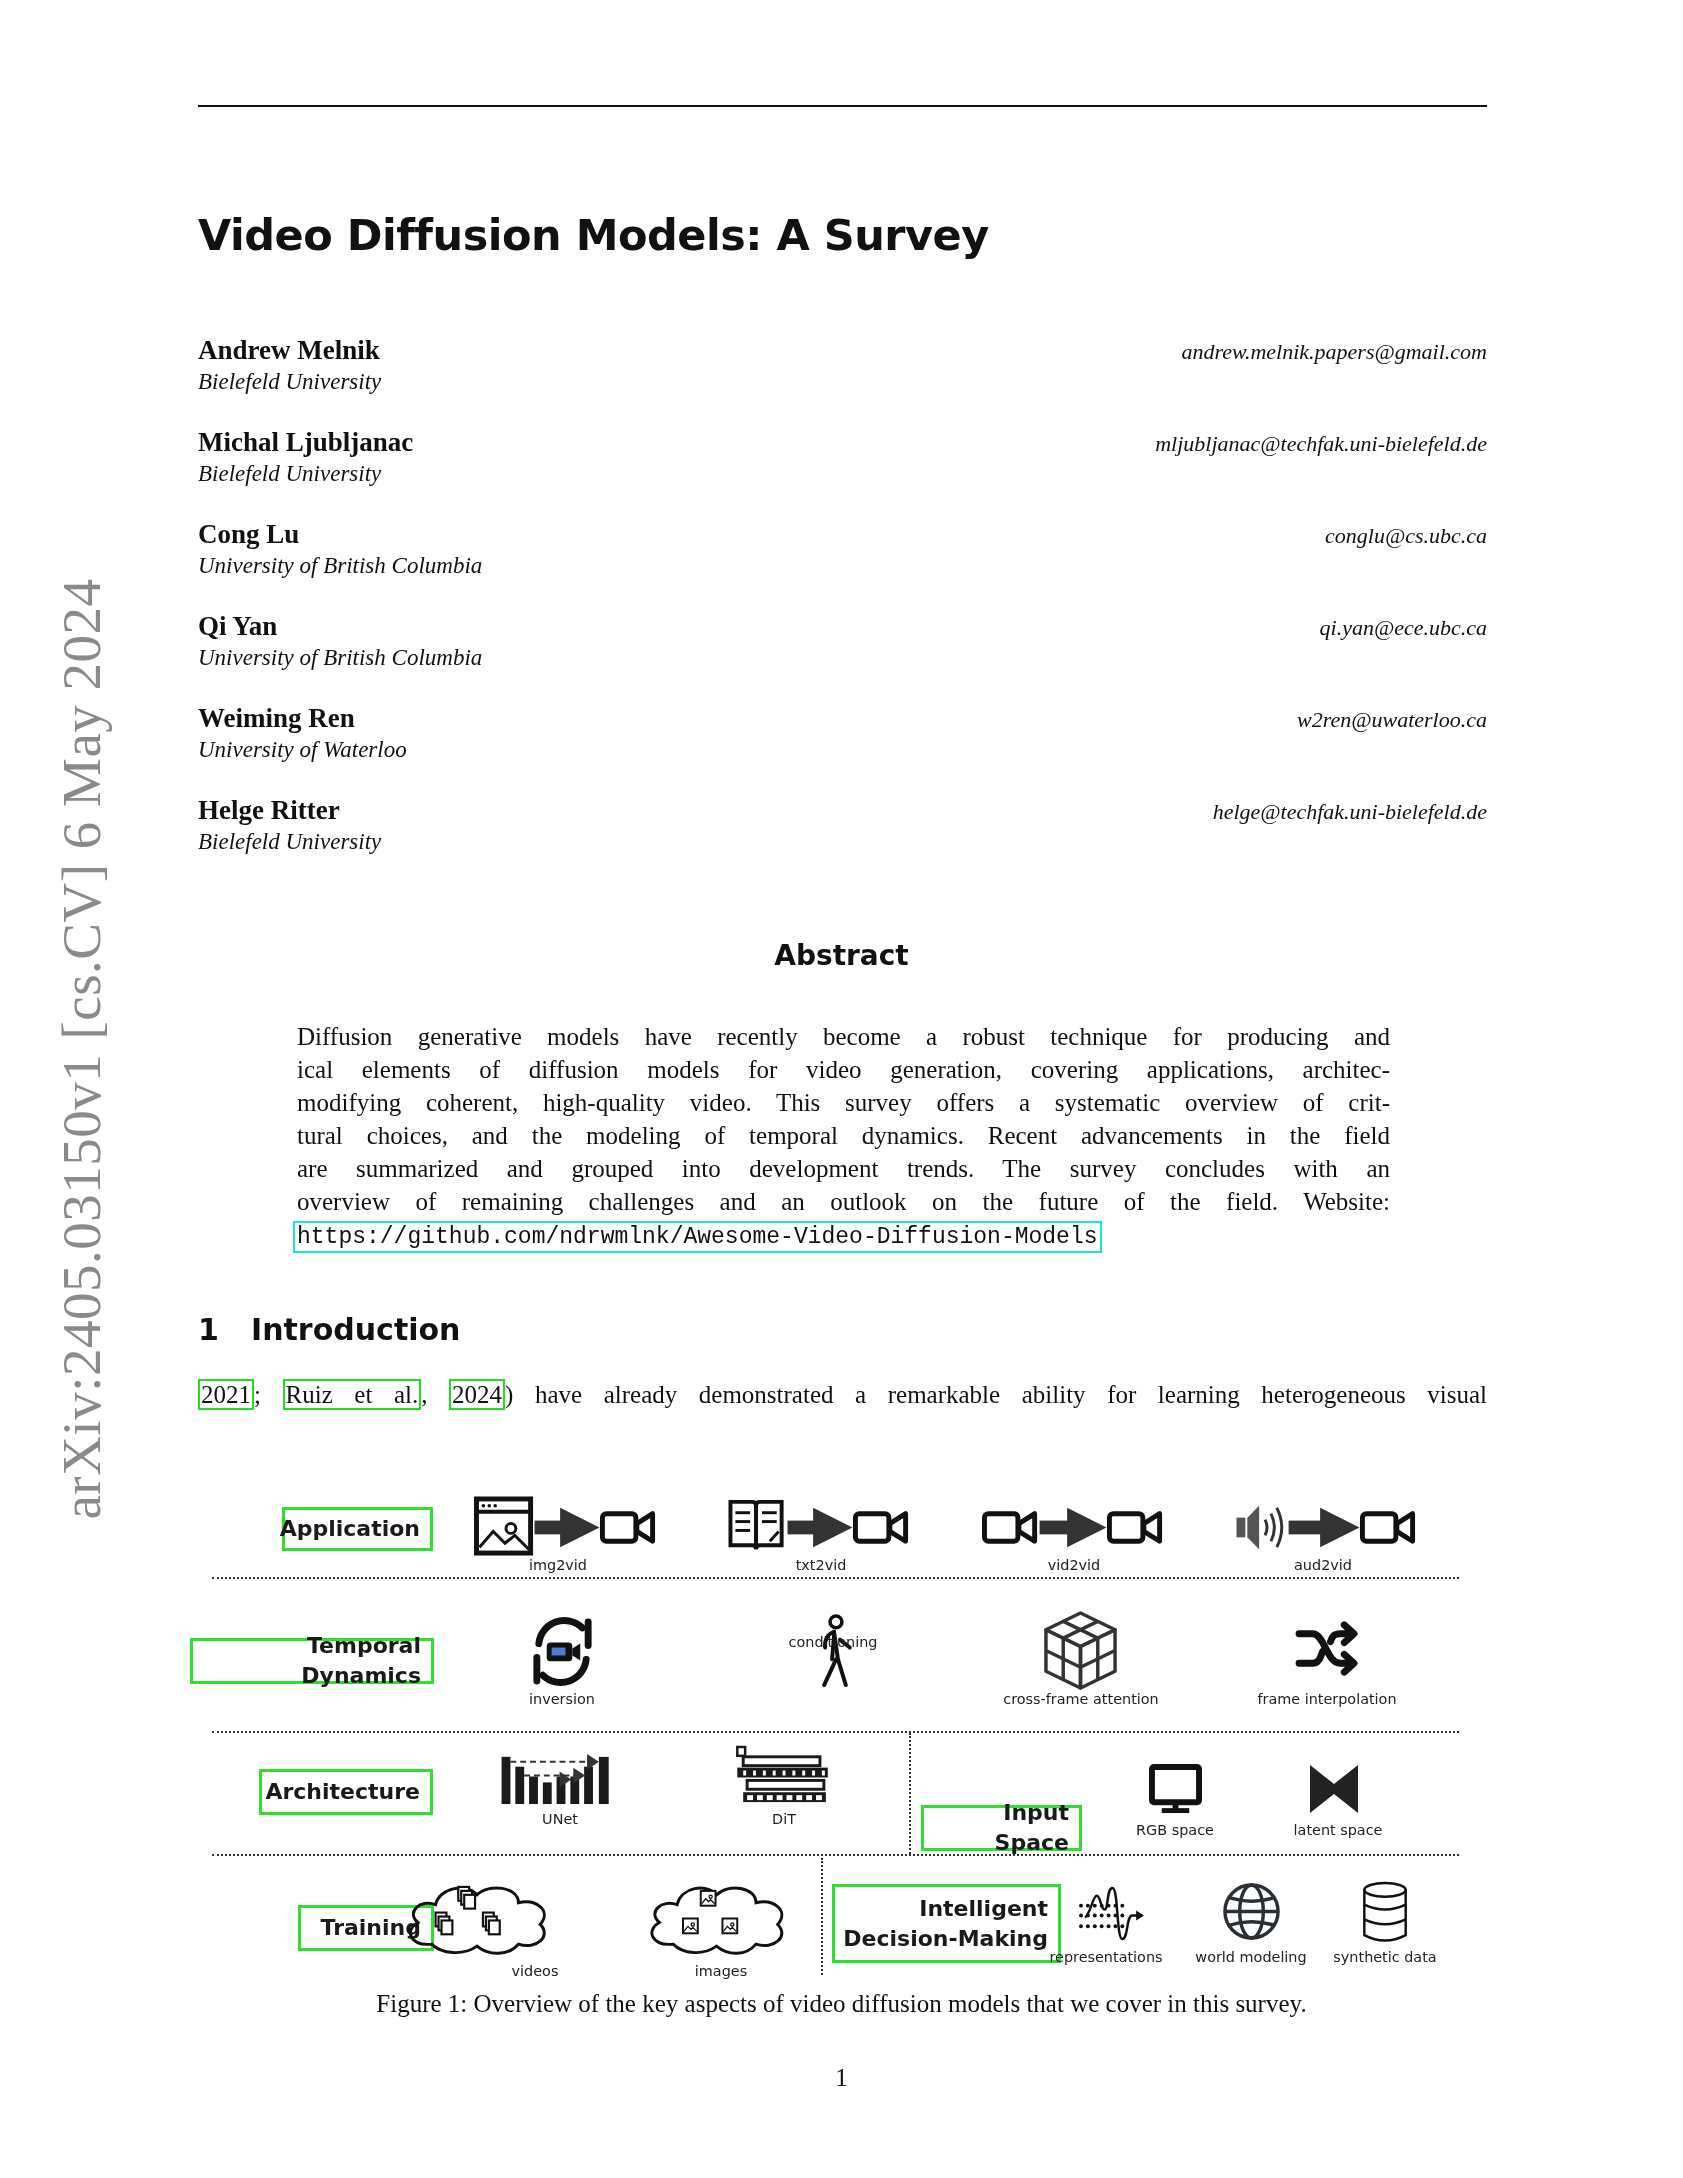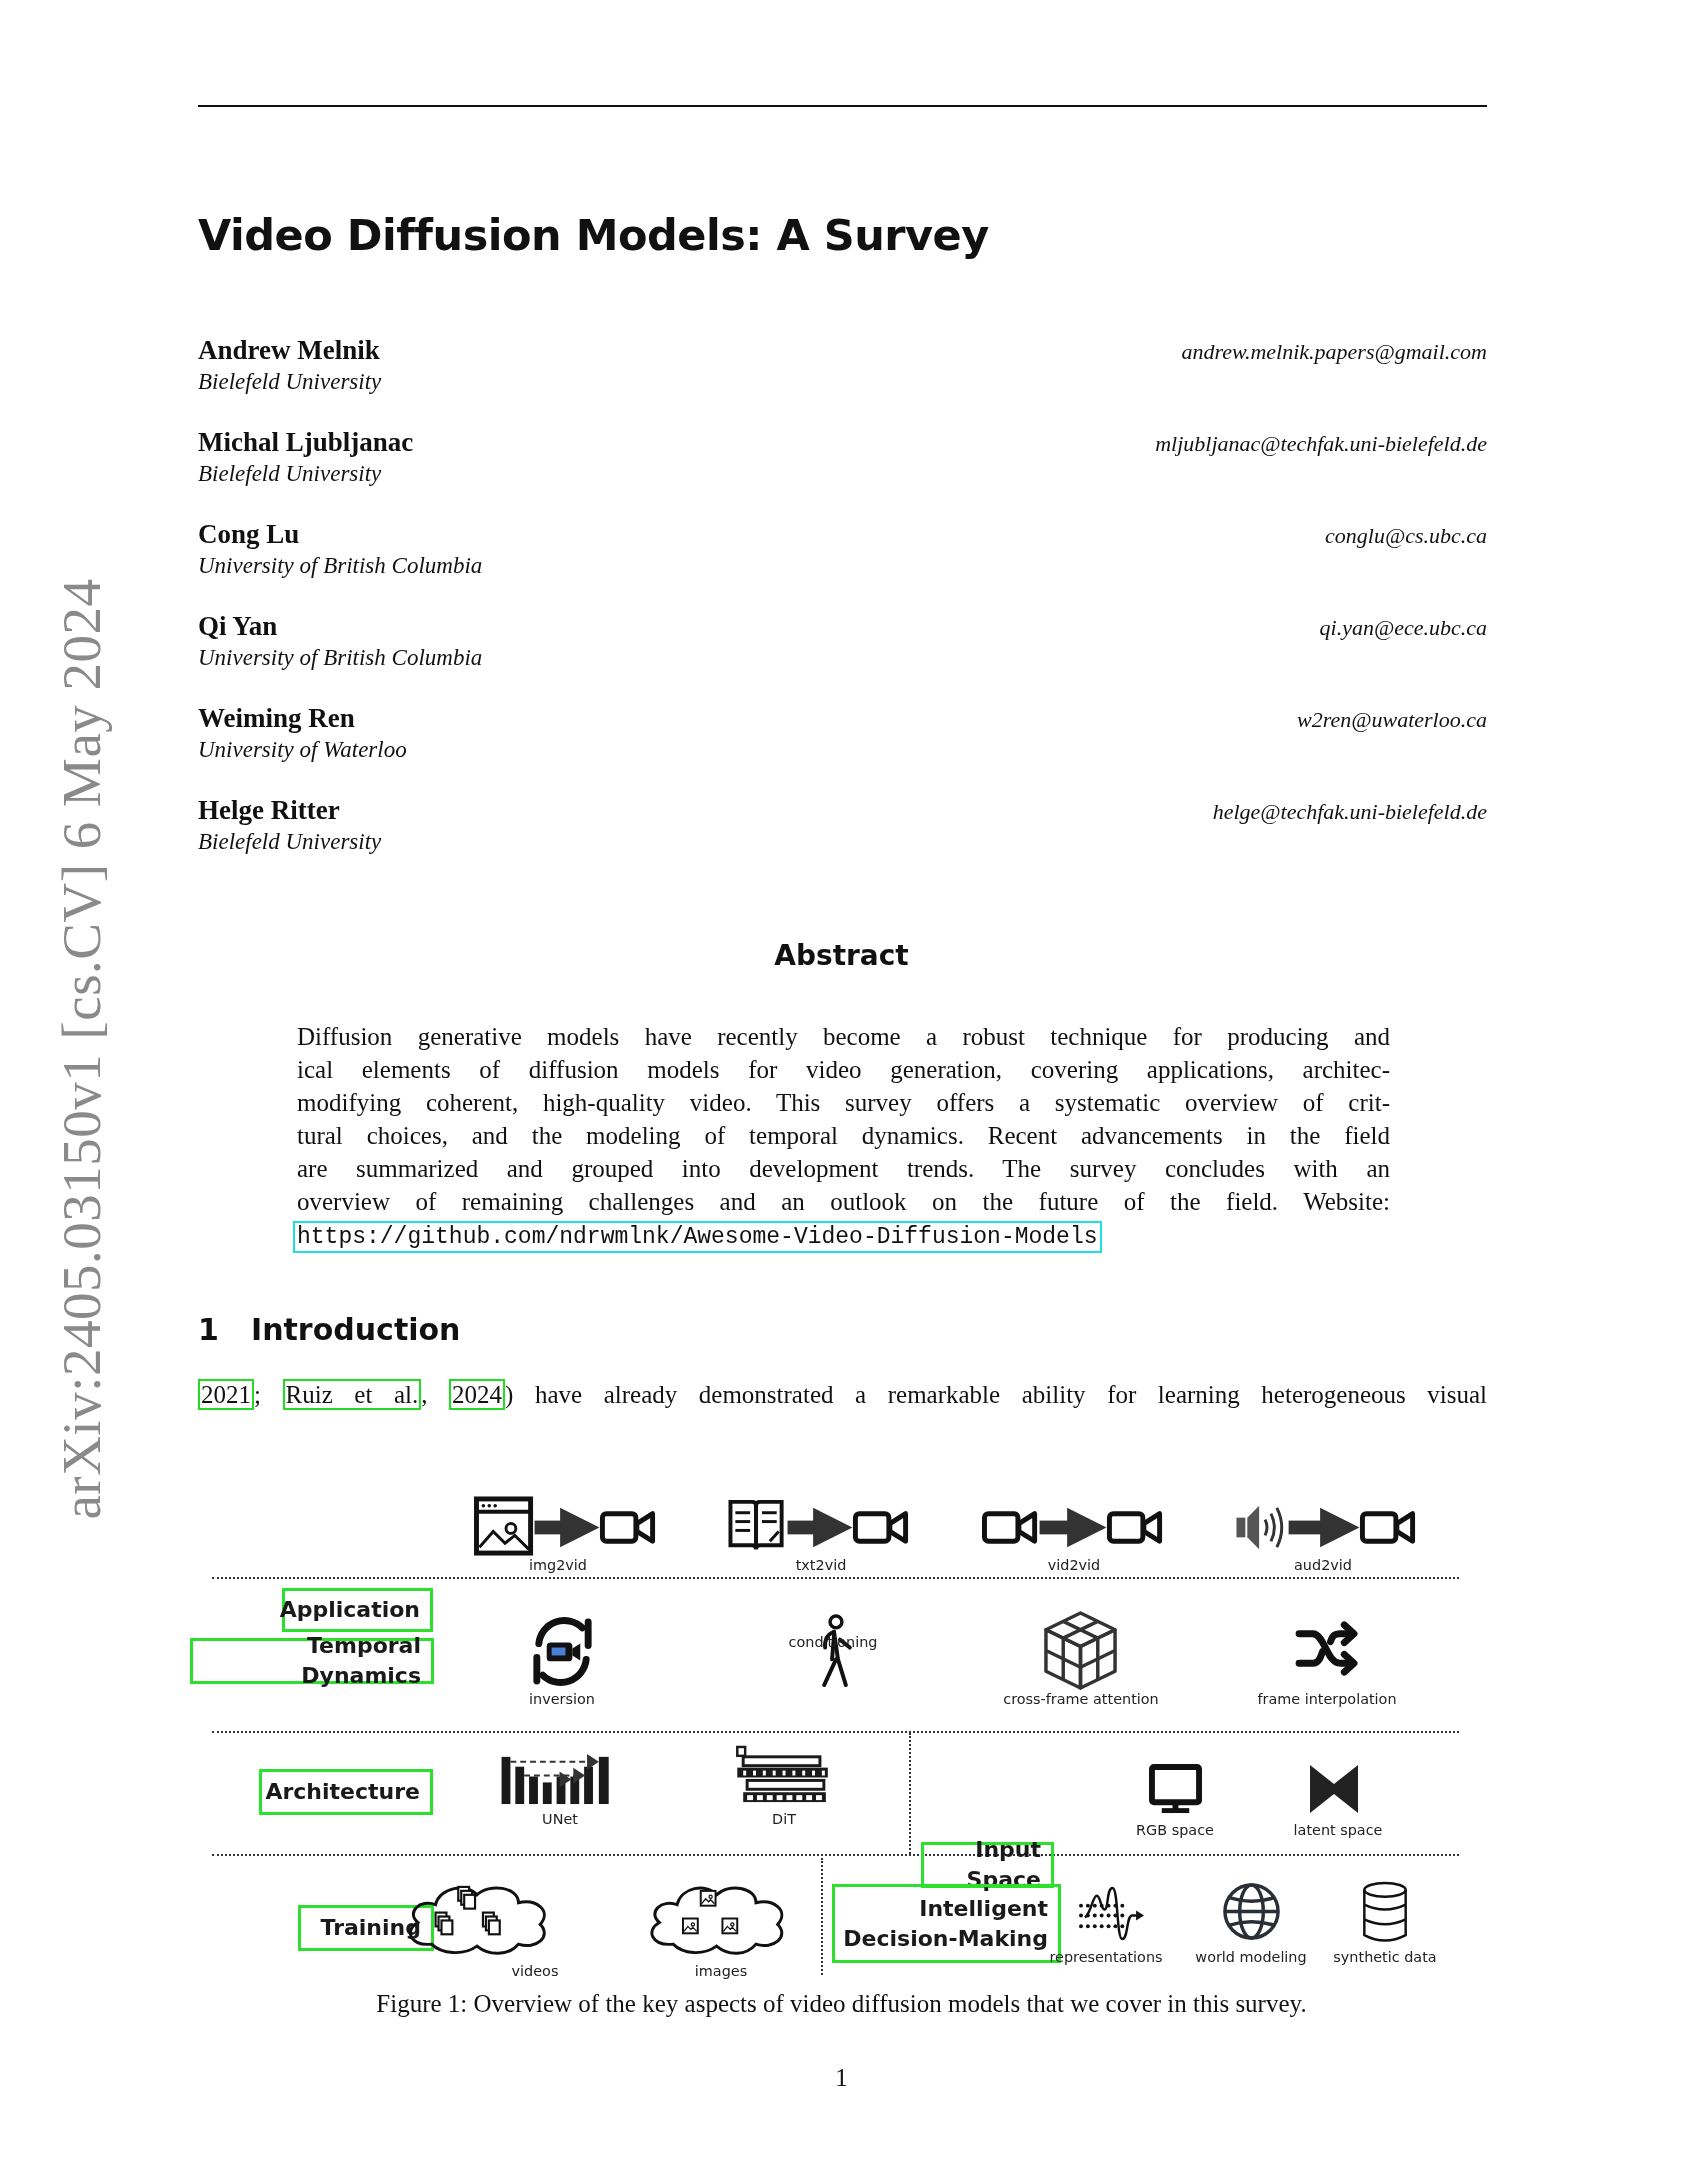--- a/index.html
+++ b/index.html
@@ -107,21 +107,21 @@
 </div>
 
 <div class="fig">
 
   <div class="hdots" style="left:212px; width:1247px; top:1577px;"></div>
   <div class="hdots" style="left:212px; width:1247px; top:1731px;"></div>
   <div class="hdots" style="left:212px; width:1247px; top:1854px;"></div>
   <div class="vdots" style="left:909px; top:1733px; height:121px;"></div>
   <div class="vdots" style="left:821px; top:1858px; height:117px;"></div>
 
-  <div class="cat" style="left:282px; top:1588px; width:151px; height:44px;">
+  <div class="cat" style="left:282px; top:1507px; width:151px; height:44px;">
       <span>Application</span>
     </div>
 
   <svg class="icon" style="left:473px; top:1496px" width="188" height="61" viewBox="0 0 190 62">
     <rect x="3" y="3" width="55" height="55" fill="none" stroke="#111" stroke-width="5"></rect>
     <line x1="3" y1="16" x2="58" y2="16" stroke="#111" stroke-width="4"></line>
     <circle cx="10" cy="10" r="1.8" fill="#111"></circle>
       <circle cx="16" cy="10" r="1.8" fill="#111"></circle>
       <circle cx="22" cy="10" r="1.8" fill="#111"></circle>
     <circle cx="38" cy="33" r="5" fill="none" stroke="#111" stroke-width="3"></circle>
@@ -267,21 +267,21 @@
         <rect x="34" y="51" width="6" height="5"></rect>
         <rect x="44" y="51" width="6" height="5"></rect>
         <rect x="54" y="51" width="6" height="5"></rect>
         <rect x="64" y="51" width="6" height="5"></rect>
         <rect x="74" y="51" width="6" height="5"></rect>
         <rect x="84" y="51" width="6" height="5"></rect>
       </g>
   </svg>
   <div class="lbl" style="left:784px; top:1811px;">DiT</div>
 
-  <div class="cat" style="left:921px; top:1842px; width:133px; height:46px;">
+  <div class="cat" style="left:921px; top:1805px; width:161px; height:46px;">
       <span>Input Space</span>
     </div>
 
   <svg class="icon" style="left:1148px; top:1764px" width="55" height="51" viewBox="0 0 56 52">
     <rect x="4" y="3" width="48" height="36" rx="2" fill="none" stroke="#111" stroke-width="6"></rect>
     <rect x="25" y="39" width="6" height="8" fill="#111"></rect>
     <rect x="14" y="45" width="28" height="5" fill="#111"></rect>
   </svg>
   <div class="lbl" style="left:1175px; top:1822px;">RGB space</div>
 

